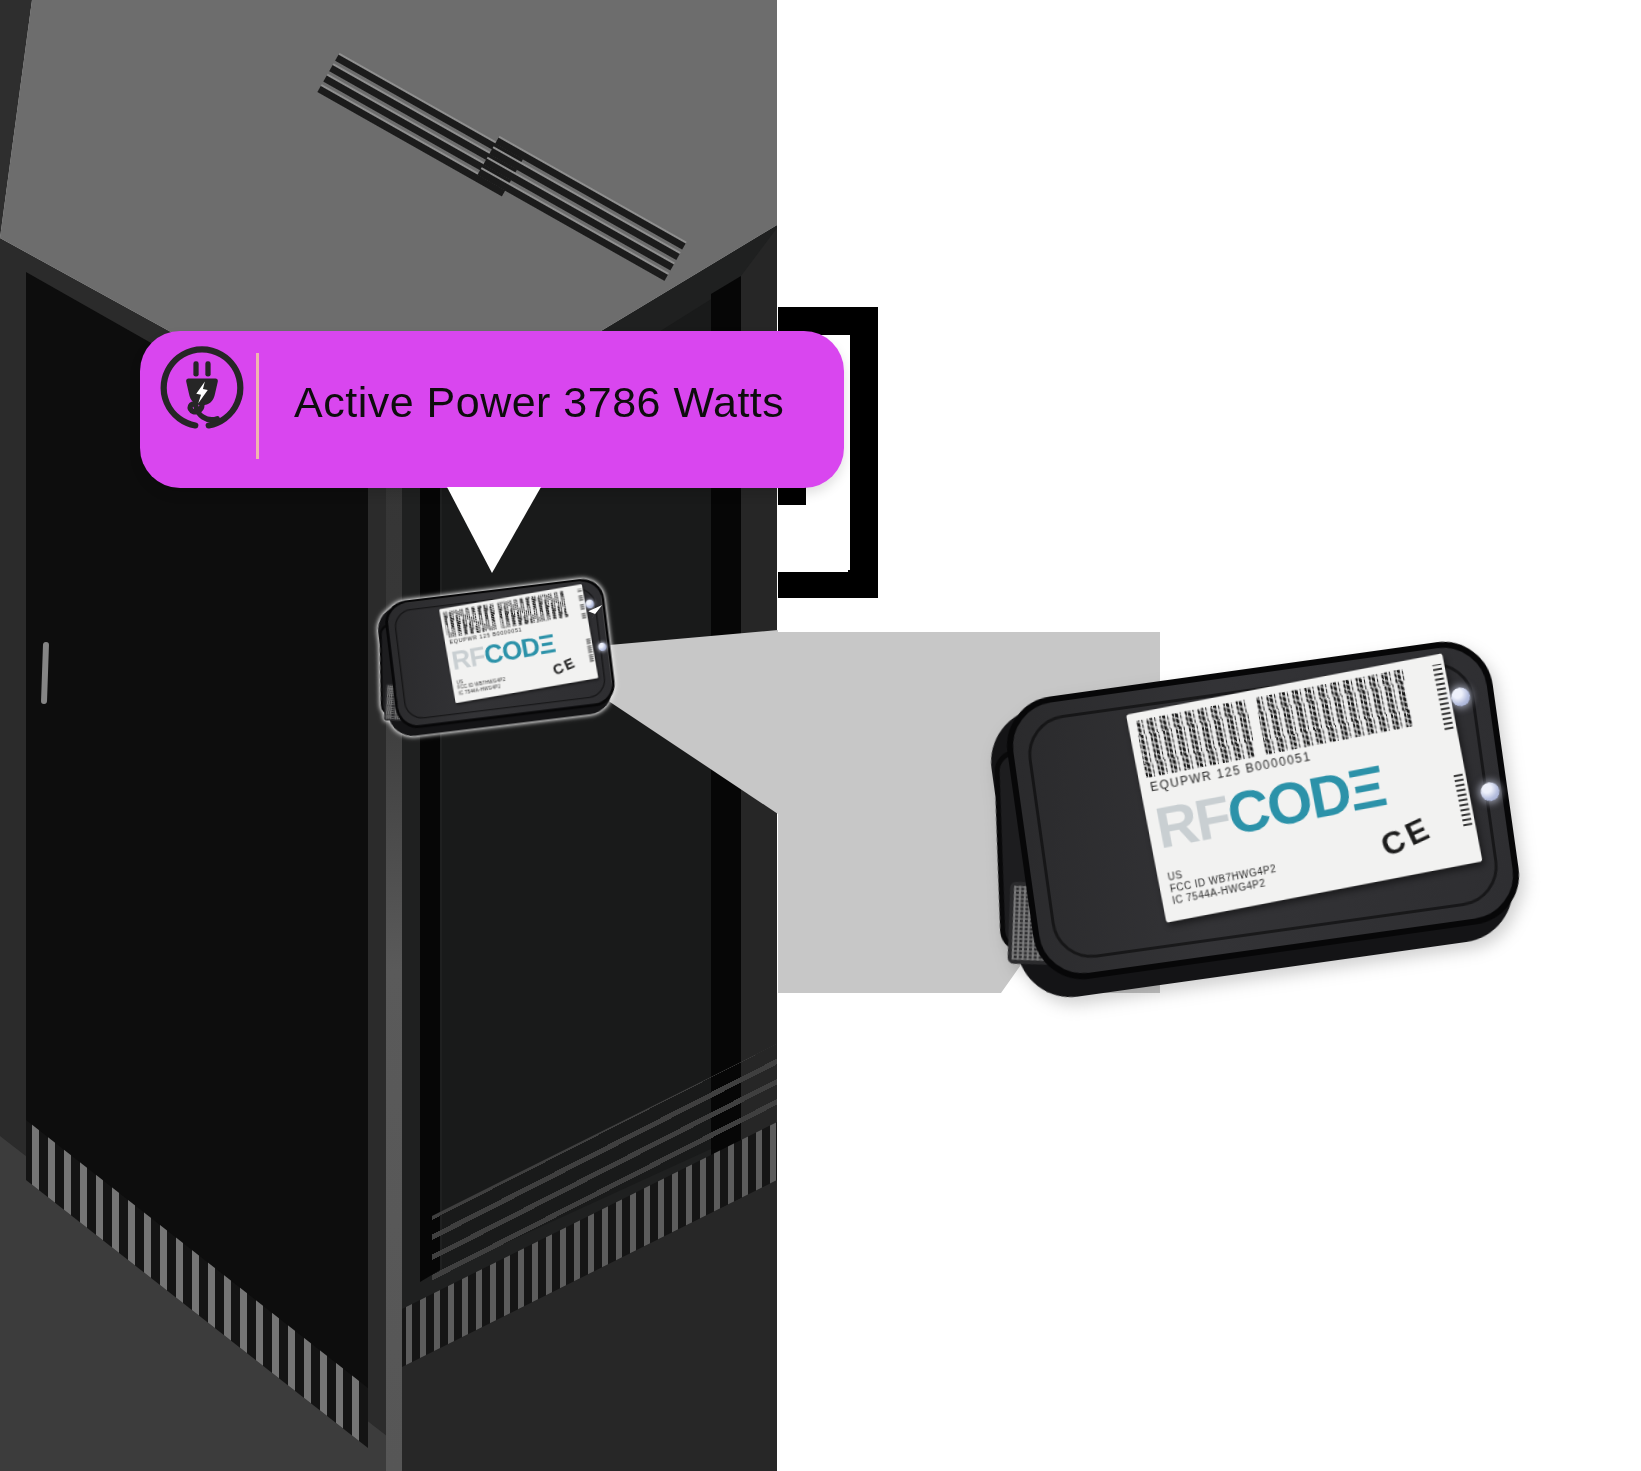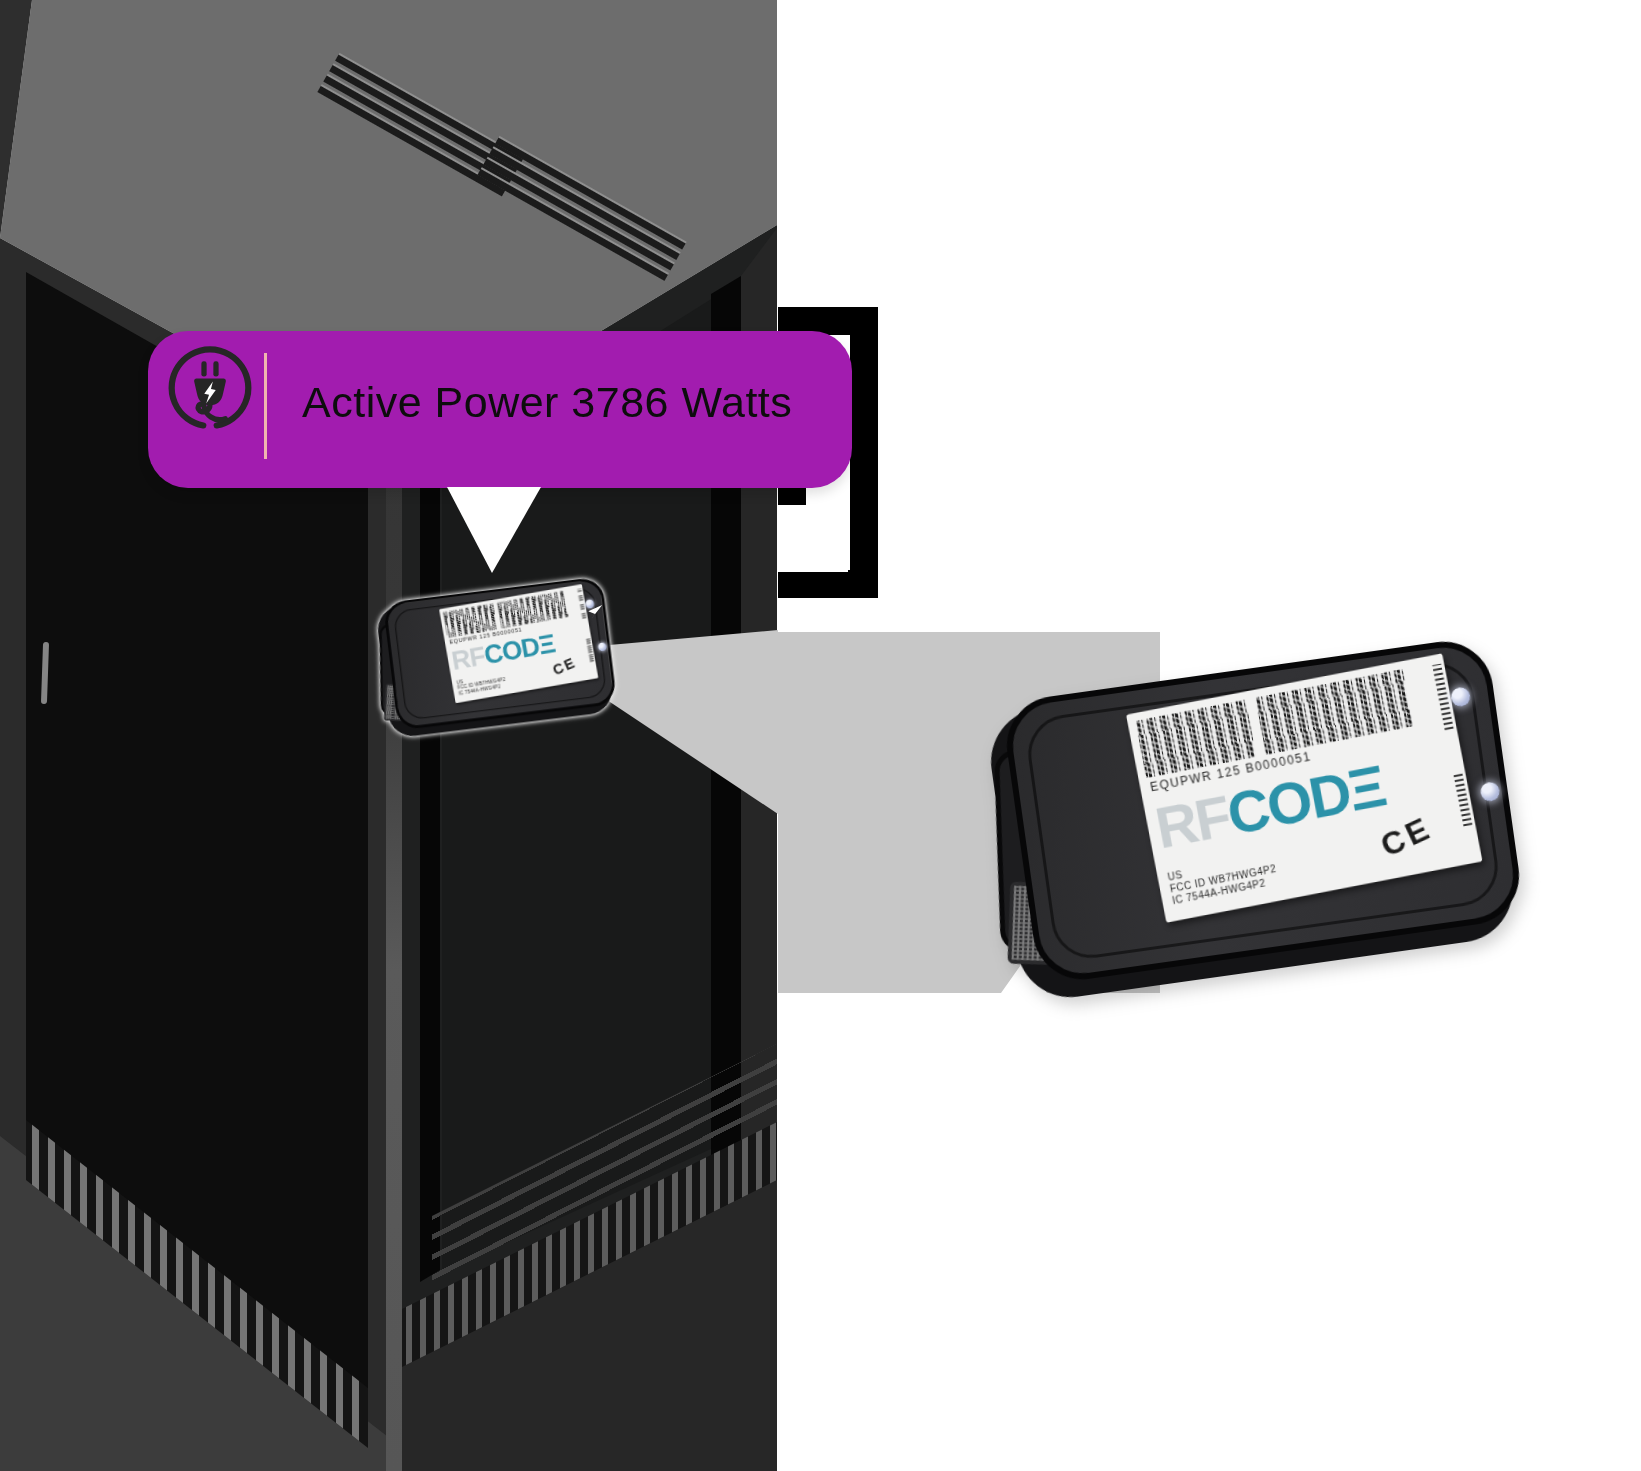--- a/index.html
+++ b/index.html
@@ -39,21 +39,21 @@
   .frame-orn{left:778px;top:307px;width:100px;height:291px;background:#000;}
   .frame-orn-inner{position:absolute;left:28px;top:28px;width:44px;height:235px;background:#fff;}
   .frame-orn-notch{position:absolute;left:0;top:198px;width:70px;height:67px;background:#fff;}
 
   
   .beam{clip-path:polygon(598px 646px,778px 630px,778px 814px,598px 694px);background:#c7c7c7;}
   .zoom-panel{left:778px;top:632px;width:382px;height:361px;background:#c7c7c7;
           clip-path:polygon(0 0,100% 0,100% 100%,269px 100%,245px 330px,223px 100%,0 100%);}
 
   
-  .bubble{left:148px;top:331px;width:704px;height:157px;background:#a21caf;border-radius:40px;
+  .bubble{left:140px;top:331px;width:704px;height:157px;background:#d946ef;border-radius:40px;
           box-shadow:0 6px 12px rgba(0,0,0,.12);}
   .bubble-tail{clip-path:polygon(447px 487px,541px 487px,492px 573px);background:#ffffff;}
   .callout-icon{position:absolute;left:16px;top:13px;width:92px;height:92px;}
   .callout-divider{position:absolute;left:116px;top:22px;width:3px;height:106px;background:#f0b5af;}
   .callout-text{position:absolute;left:154px;top:47px;font-size:43px;color:#0d0d0d;letter-spacing:.5px;white-space:nowrap;}
 
   
   .device{position:absolute;width:490px;height:285px;}
   .device.large{left:1018px;top:668px;transform:rotate(-8deg);filter:drop-shadow(4px 8px 8px rgba(0,0,0,.18));}
   .device.small{left:255px;top:511px;transform:rotate(-7deg) scale(0.45);

